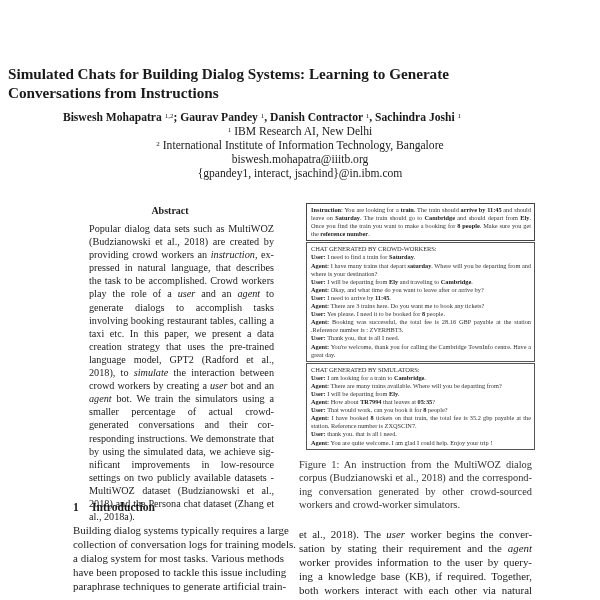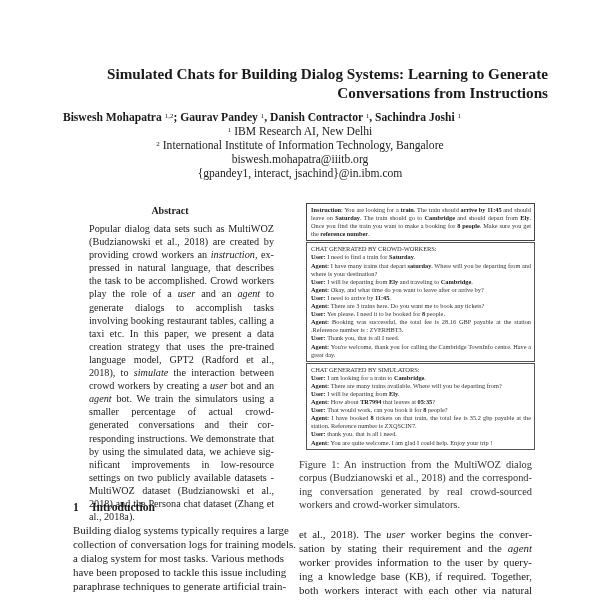--- a/index.html
+++ b/index.html
@@ -2,22 +2,22 @@
 <html><head>
 <meta charset="utf-8">
 <style>
   html, body { margin:0; padding:0; }
   body {
     width:600px; height:600px; overflow:hidden; background:#ffffff;
     font-family:"Liberation Serif", "DejaVu Serif", serif; color:#1a1a1a;
     position:relative;
   }
   .title {
-    position:absolute; left:0; top:64px; width:548px; text-align:right;
-    font-weight:bold; font-size:15.2px; line-height:19px;
+    position:absolute; left:0; top:64px; width:548px; text-align:left;
+    font-weight:bold; font-size:15.2px; line-height:19px;padding-left:8px;
   }
   .authors {
     position:absolute; left:0; top:111px; width:524px; text-align:center;
     font-weight:bold; font-size:11.6px; line-height:14px;
   }
   .authors sup, .affil sup { font-size:7px; font-weight:normal; vertical-align:top; position:relative; top:-2px; }
   .affil {
     position:absolute; left:0; width:600px; text-align:center;
     font-size:11.6px; line-height:14px;
   }
@@ -123,21 +123,21 @@
         <span class="turn"><b>Agent:</b> I have booked <b>8</b> tickets on that train, the total fee is 35.2 gbp payable at the station. Reference number is ZXQSCIN7.</span>
         <span class="turn"><b>User:</b> thank you. that is all i need.</span>
         <span class="turn"><b>Agent:</b> You are quite welcome. I am glad I could help. Enjoy your trip !</span>
       </div>
   </div>
 </div>
 
 <div class="caption">
   <span class="ln">Figure 1: An instruction from the MultiWOZ dialog</span>
   <span class="ln">corpus (Budzianowski et al., 2018) and the correspond-</span>
-  <span class="ln">ing conversation generated by real crowd-sourced</span>
+  <span class="ln">ing conversation generated by other crowd-sourced</span>
   <span class="ln last">workers and crowd-worker simulators.</span>
 </div>
 
 <div class="right-col-text" id="right-text">
     <span class="ln">et al., 2018). The <em>user</em> worker begins the conver-</span>
     <span class="ln">sation by stating their requirement and the <em>agent</em></span>
     <span class="ln">worker provides information to the user by query-</span>
     <span class="ln">ing a knowledge base (KB), if required. Together,</span>
     <span class="ln">both workers interact with each other via natural</span>
   </div>

